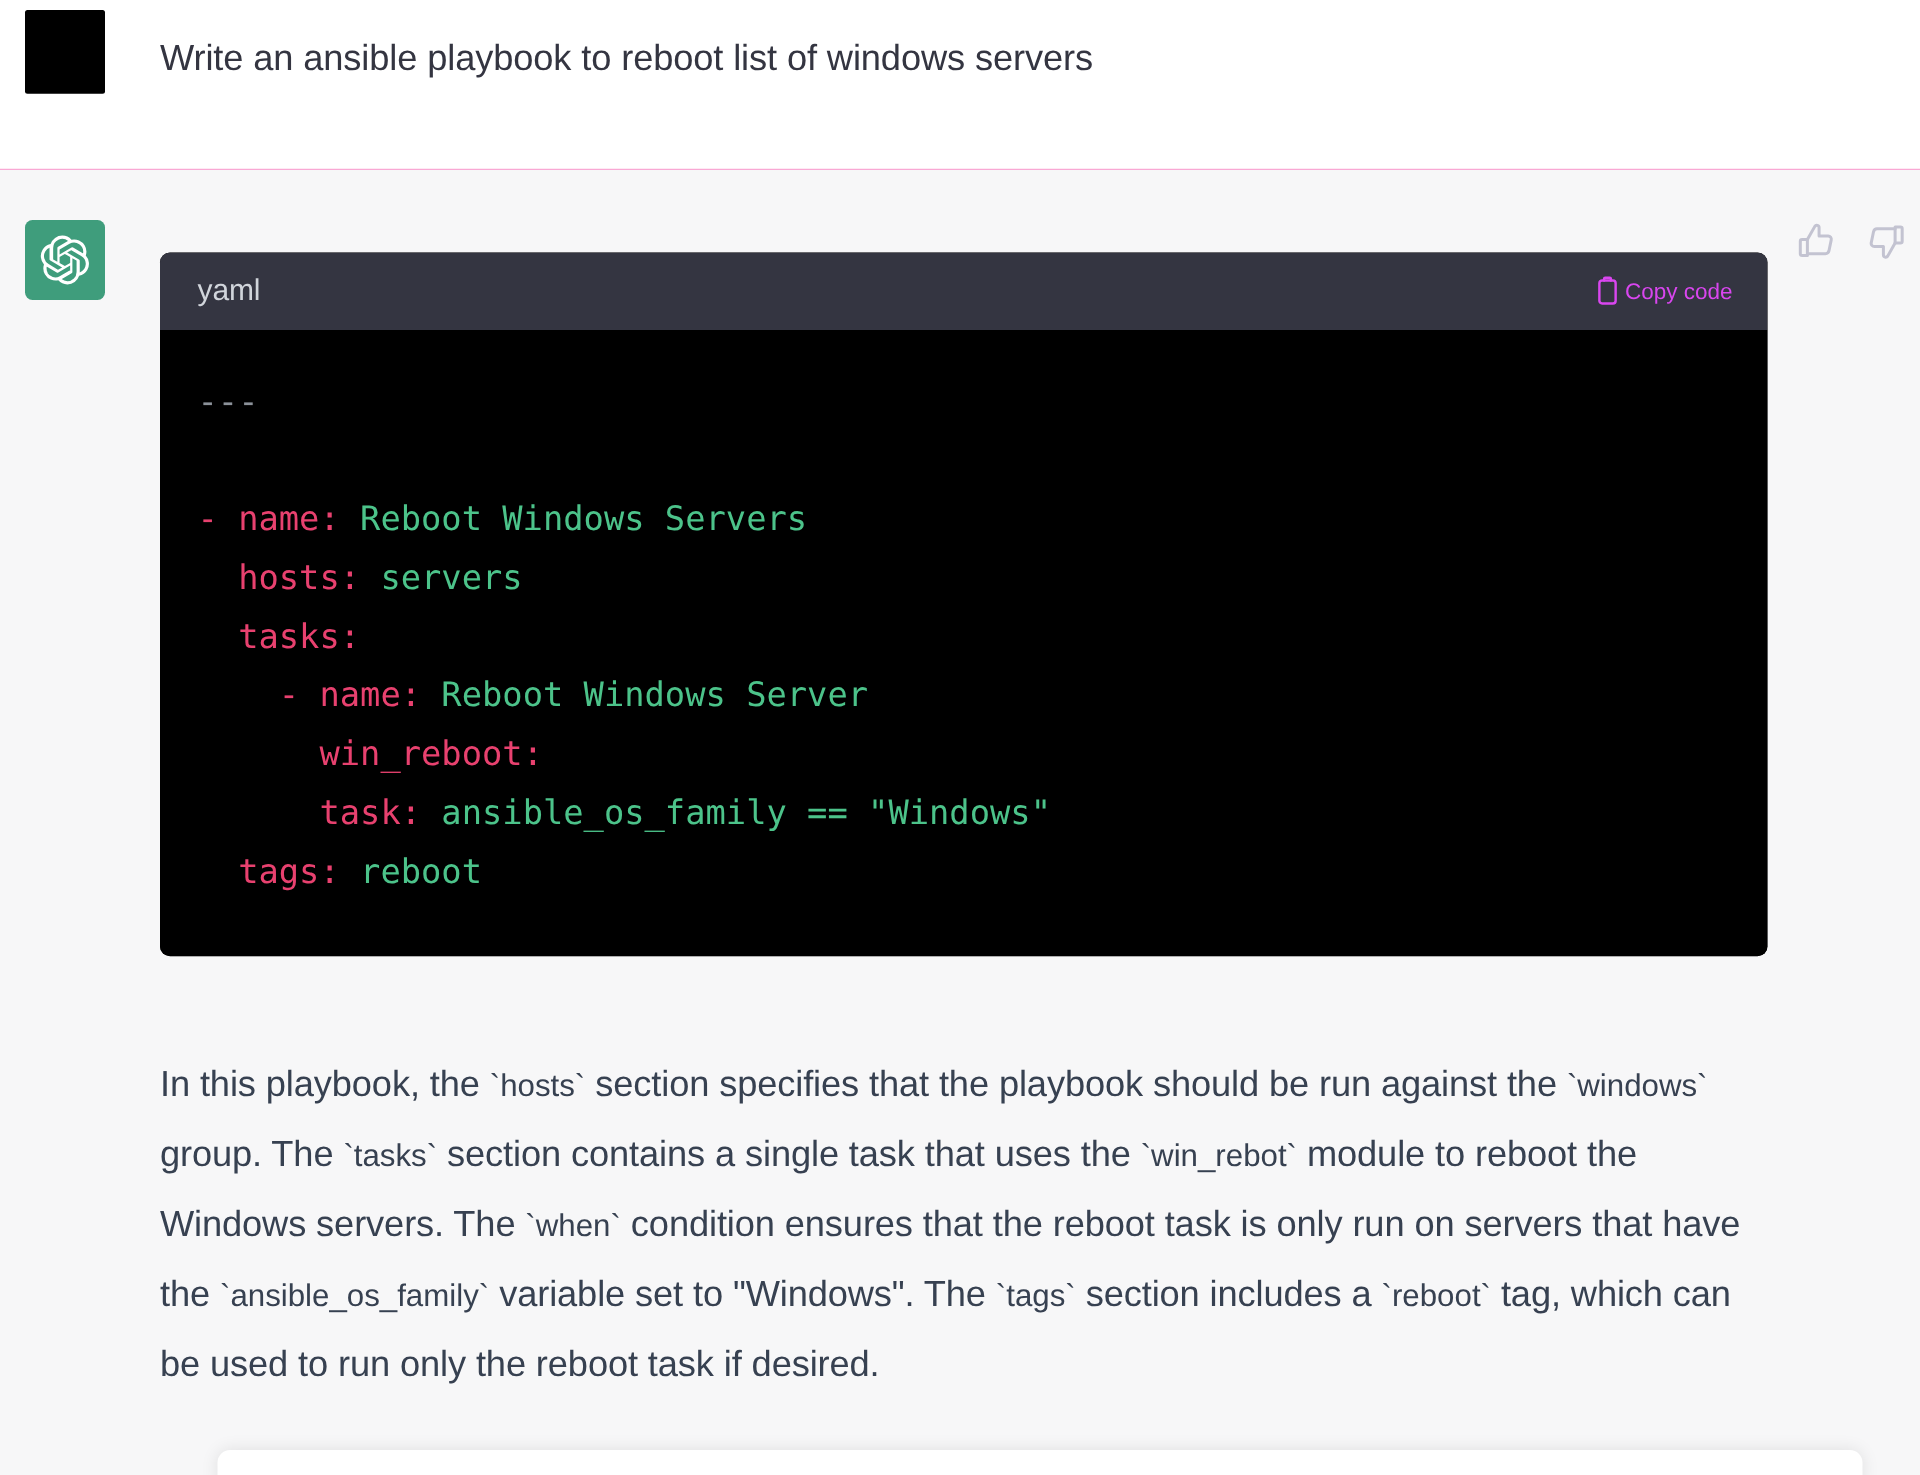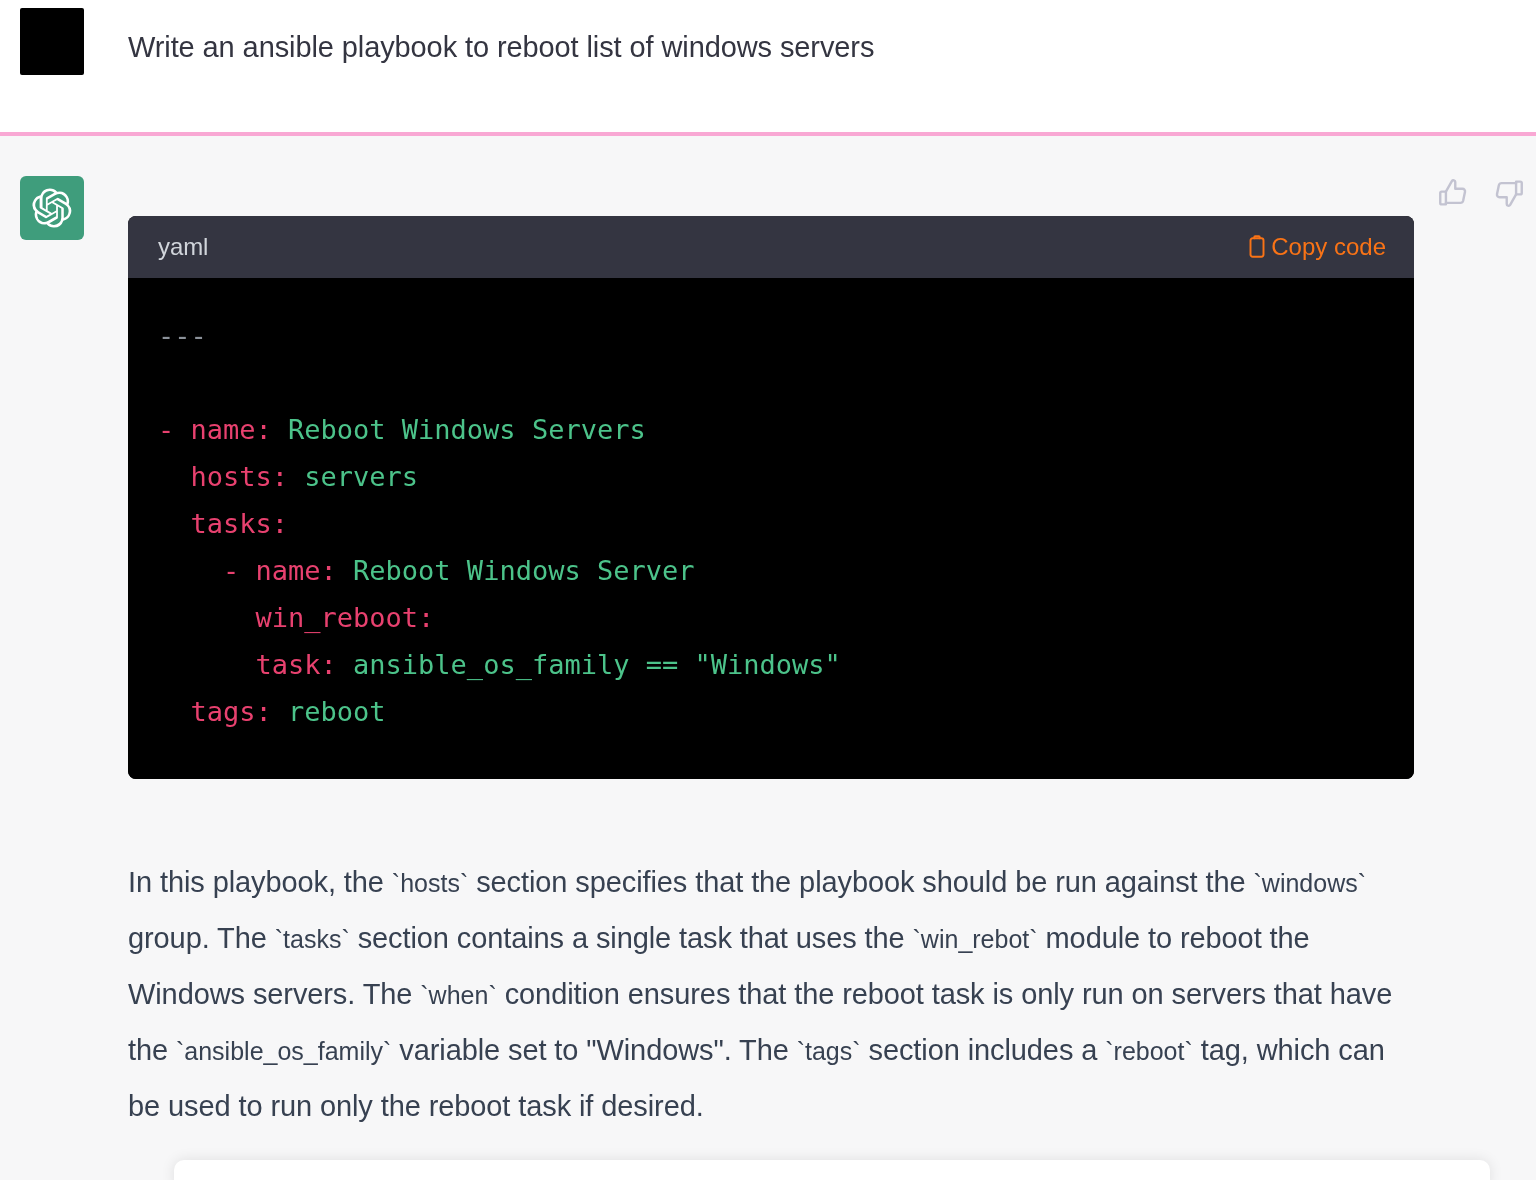--- a/index.html
+++ b/index.html
@@ -18,21 +18,21 @@
 
   
   .turn {
     width: 100%;
     display: flex;
     padding: 0;
   }
 
   .turn-user {
     background: #ffffff;
-    border-bottom: 4px solid #f9a8d4;
+    border-bottom: 1px solid #f9a8d4;
     min-height: 136px;
     padding-top: 8px;
     justify-content: flex-end;
   }
 
   .turn-assistant {
     background: #f7f7f8;
     min-height: 1044px;
     padding-top: 40px;
   }
@@ -106,21 +106,21 @@
     cursor: pointer;
     background: none;
     border: none;
     padding: 0;
     display: block;
   }
   .fb-btn svg { display: block; width: 34px; height: 34px; }
 
   
   .code-wrap {
-    margin-top: 40px;
+    margin-top: 26px;
     width: 1286px;
     border-radius: 8px;
     overflow: hidden;
     background: #000000;
   }
 
   .code-head {
     background: #343541;
     height: 62px;
     display: flex;
@@ -133,22 +133,22 @@
     color: #d1d5db;
     font-size: 24px;
     font-family: "Liberation Sans", sans-serif;
     letter-spacing: -0.1px;
   }
 
   .copy-btn {
     display: flex;
     align-items: center;
     gap: 1px;
-    color: #f97316;
-    font-size: 24px;
+    color: #d946ef;
+    font-size: 18px;
     font-family: "Liberation Sans", sans-serif;
     background: none;
     border: none;
     cursor: pointer;
     padding: 0;
   }
   .copy-btn svg { display:block; width: 26px; height: 26px; }
 
   .code-body {
     background: #000000;

